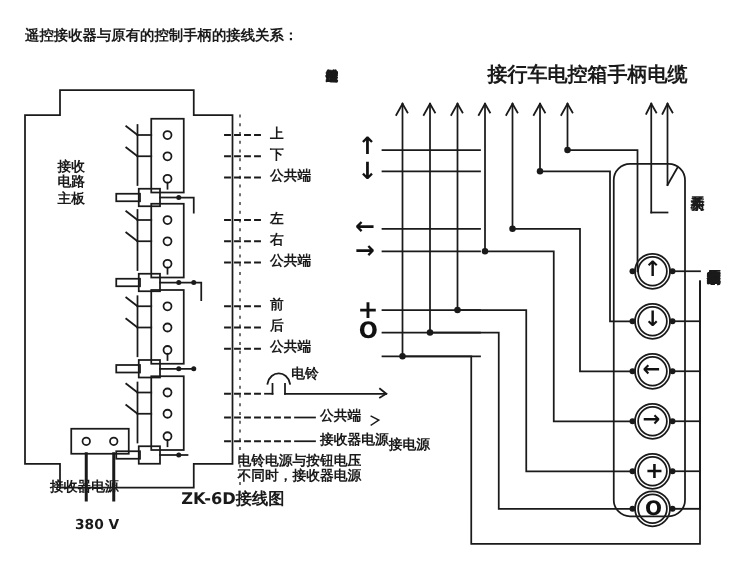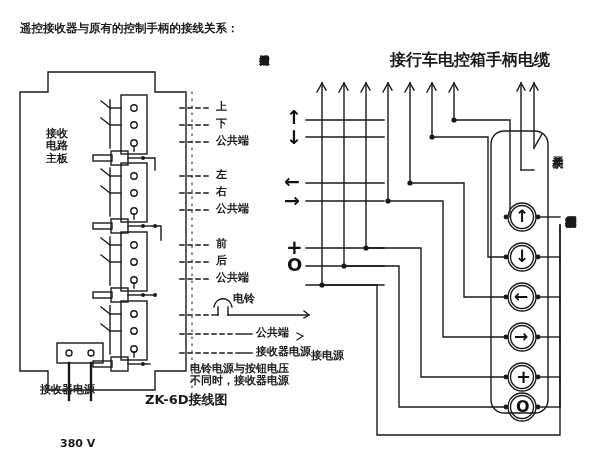--- a/index.html
+++ b/index.html
@@ -306,21 +306,21 @@
   <div class="lbl t11" style="left:256px;top:346px;">接收器电源</div>
 
   <div class="lbl t11" style="left:311px;top:327px;margin-top:23px;">接电源</div>
 
   <div class="lbl t11 multi" style="left:190px;top:363px;">
     <div>电铃电源与按钮电压</div>
     <div>不同时，接收器电源</div>
   </div>
 
   <div class="lbl t11" style="left:40px;top:384px;">接收器电源</div>
-  <div class="lbl t11" style="left:60px;top:438px;text-align:center;">380 V</div>
+  <div class="lbl t11" style="left:60px;top:414px;text-align:center;">380 V</div>
 
   <div class="lbl t13" style="left:145px;top:393px;">ZK-6D接线图</div>
 
   <div class="lbl t10 vtext" style="left:259px;top:47px;height:62px;">遥控器对应的按钮</div>
 
   <div class="lbl t12" style="left:390px;top:52px;">接行车电控箱手柄电缆</div>
 
   <div class="lbl t11 vtext" style="left:552px;top:148px;height:46px;">手柄开关</div>
 
   <div class="lbl t11 vtext" style="left:565px;top:207px;height:175px;">行车原来的有线控制手柄</div>

